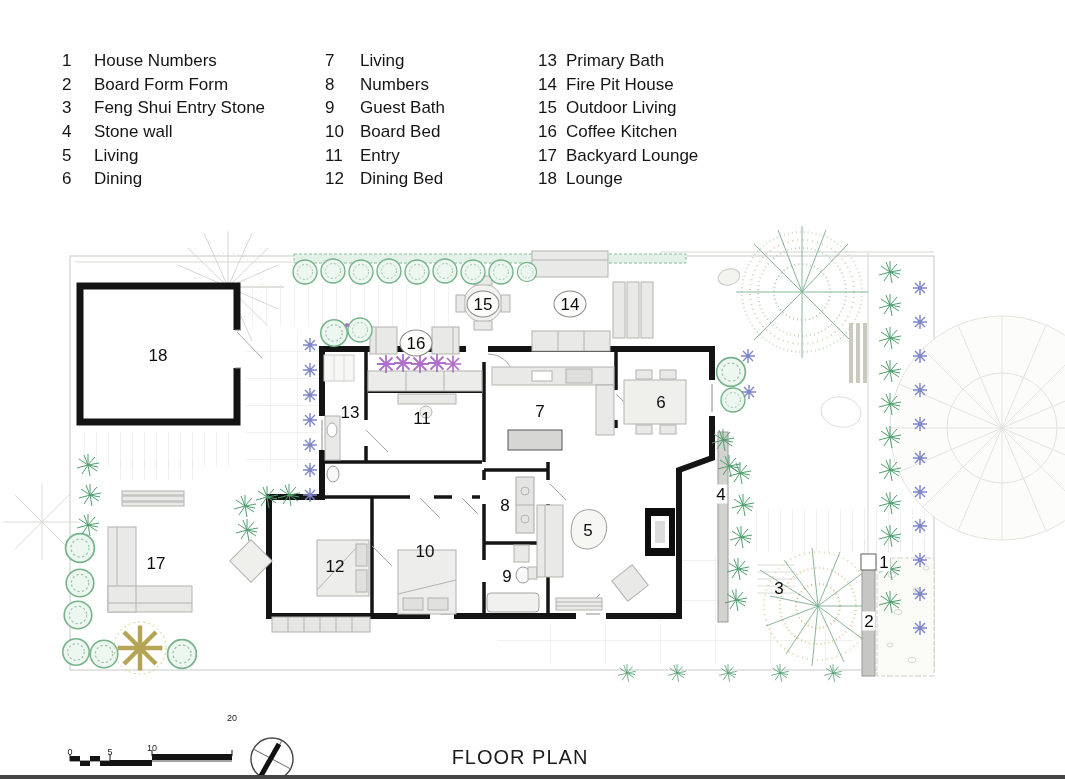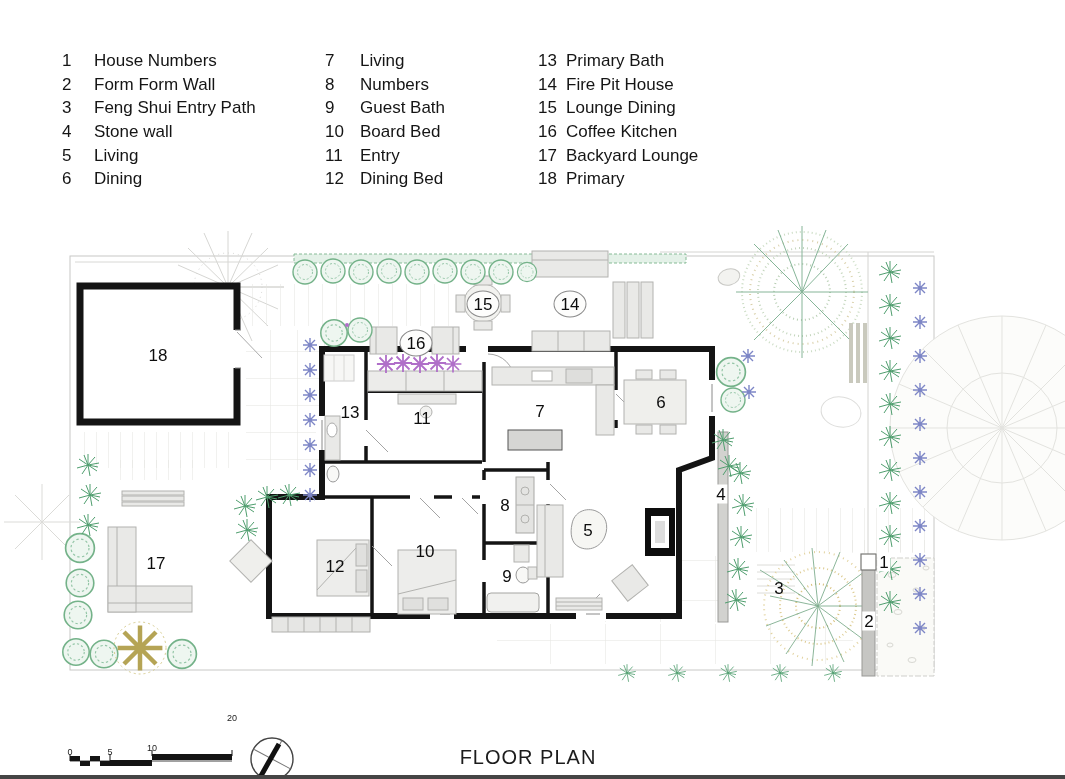--- a/index.html
+++ b/index.html
@@ -12,21 +12,21 @@
   .lnum{display:inline-block;}
   .c1 .lnum{width:32px;} .c2 .lnum{width:35px;} .c3 .lnum{width:28px;}
   
   .marker{position:absolute;transform:translate(-50%,-50%);font-size:17px;color:#0d0d0d;
           line-height:1;white-space:nowrap;}
   .marker.chip{background:#ffffff;padding:1px 2px;}
   .marker.circ{width:31px;height:25px;border:1px solid #8a8a8a;border-radius:50%;
                background:#fdfdfc;display:flex;align-items:center;justify-content:center;}
   
   .plan-title{position:absolute;left:520px;top:746px;transform:translateX(-50%);
-              font-size:20px;letter-spacing:1px;color:#1c1c1c;margin-left:8px;}
+              font-size:20px;letter-spacing:1px;color:#1c1c1c;}
   .tick{position:absolute;transform:translateX(-50%);font-size:9px;color:#222;}
   .bottom-bar{position:absolute;left:0;top:775px;width:1065px;height:4px;background:#454545;}
   
   .pc-green{color:#4f9e6e}.pc-blue{color:#7d86c6}.pc-purple{color:#b06fc9}.pc-tan{color:#b5a455}
 </style>
 </head>
 <body>
 
 <div class="stage">
 
@@ -389,25 +389,25 @@
   </g>
 </svg>
 
 <div class="legend-col c1" style="left:62px;">
   <div class="lrow">
         <span class="lnum">1</span>
         <span>House Numbers</span>
       </div>
   <div class="lrow">
         <span class="lnum">2</span>
-        <span>Form Form Wall</span>
+        <span>Board Form Form</span>
       </div>
   <div class="lrow">
         <span class="lnum">3</span>
-        <span>Feng Shui Entry Path</span>
+        <span>Feng Shui Entry Stone</span>
       </div>
   <div class="lrow">
         <span class="lnum">4</span>
         <span>Stone wall</span>
       </div>
   <div class="lrow">
         <span class="lnum">5</span>
         <span>Living</span>
       </div>
   <div class="lrow">
@@ -445,33 +445,33 @@
   <div class="lrow">
         <span class="lnum">13</span>
         <span>Primary Bath</span>
       </div>
   <div class="lrow">
         <span class="lnum">14</span>
         <span>Fire Pit House</span>
       </div>
   <div class="lrow">
         <span class="lnum">15</span>
-        <span>Lounge Dining</span>
+        <span>Outdoor Living</span>
       </div>
   <div class="lrow">
         <span class="lnum">16</span>
         <span>Coffee Kitchen</span>
       </div>
   <div class="lrow">
         <span class="lnum">17</span>
         <span>Backyard Lounge</span>
       </div>
   <div class="lrow">
         <span class="lnum">18</span>
-        <span>Primary</span>
+        <span>Lounge</span>
       </div>
 </div>
 
 <div class="marker chip" style="left:884px;top:562px;">1</div>
 <div class="marker chip" style="left:869px;top:621px;">2</div>
 <div class="marker" style="left:779px;top:588px;">3</div>
 <div class="marker chip" style="left:721px;top:494px;">4</div>
 <div class="marker" style="left:588px;top:530px;">5</div>
 <div class="marker" style="left:661px;top:402px;">6</div>
 <div class="marker" style="left:540px;top:411px;">7</div>

